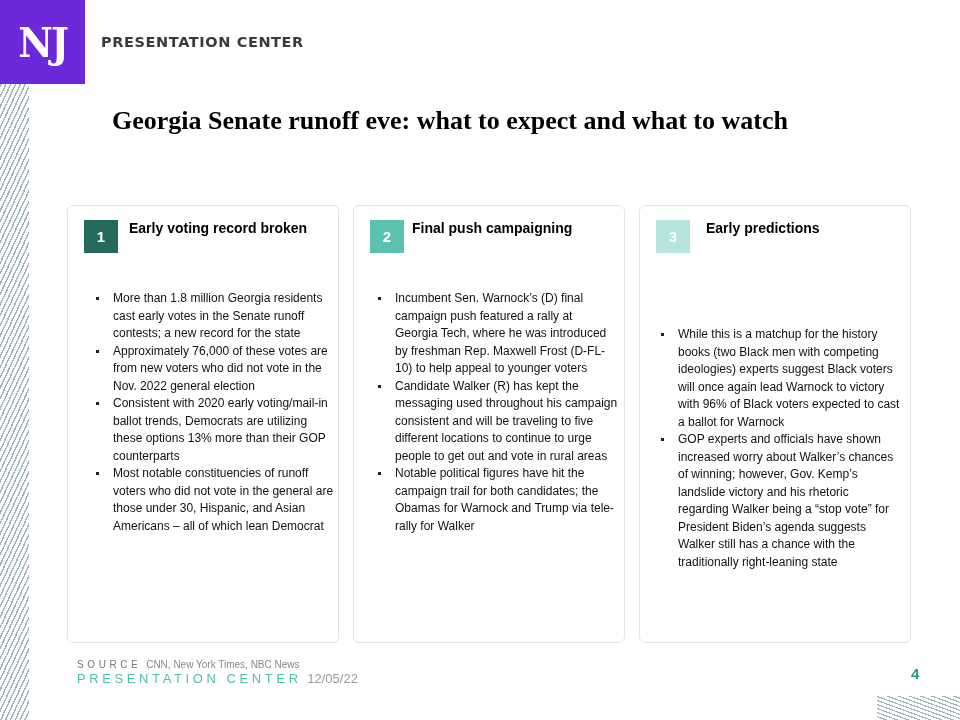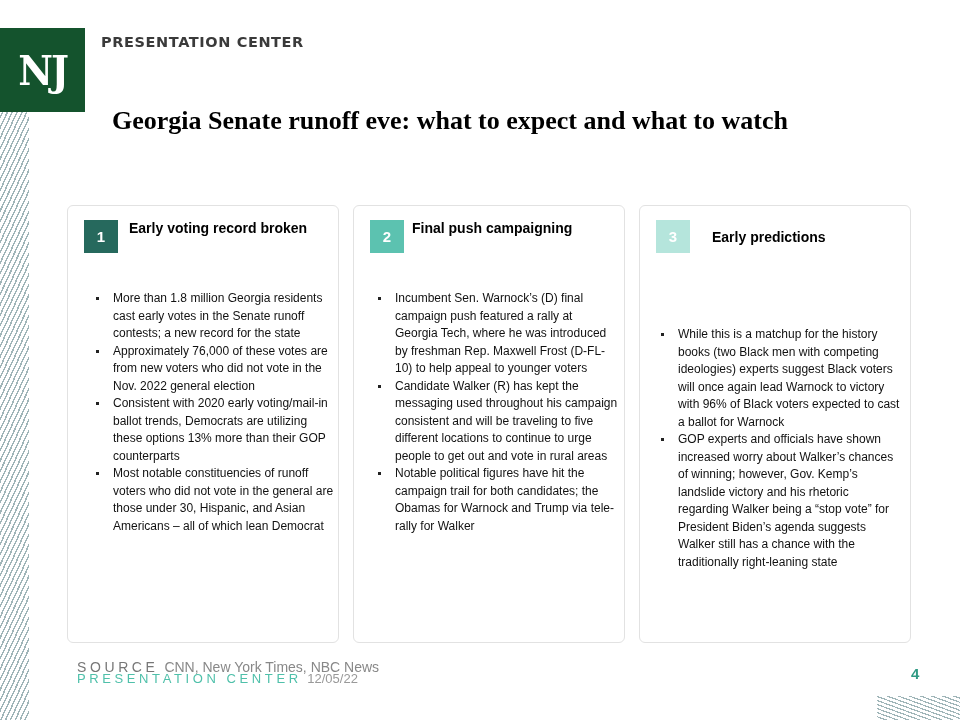--- a/index.html
+++ b/index.html
@@ -10,22 +10,22 @@
     position: absolute; left: 0; top: 84px; width: 29px; height: 636px;
     background: repeating-linear-gradient(-65deg, #ffffff 0px, #ffffff 3px, #9fb5b8 3px, #9fb5b8 4.4px);
   }
   .hatch-br {
     position: absolute; left: 877px; top: 696px; width: 83px; height: 24px;
     background: repeating-linear-gradient(20deg, #ffffff 0px, #ffffff 2.6px, #9fb5b8 2.6px, #9fb5b8 3.8px);
   }
 
   .logo-box {
     position: absolute; left: 0; top: 0; width: 85px; height: 84px;
-    background: #14532d;
-    display: flex; align-items: center; justify-content: center; margin-top: 28px;
+    background: #6d28d9;
+    display: flex; align-items: center; justify-content: center;
   }
   .logo-text {
     font-family: "DejaVu Serif", serif; font-weight: bold; color: #ffffff;
     font-size: 38px; letter-spacing: -2px; transform: scaleY(1.1);
   }
   .brand {
     position: absolute; left: 101px; top: 34px;
     font-family: "DejaVu Sans", sans-serif; font-weight: bold;
     font-size: 14.5px; letter-spacing: 0.6px; color: #3a3a3a;
   }
@@ -47,38 +47,38 @@
   .num-badge {
     position: absolute; left: 16px; top: 14px; width: 34px; height: 33px;
     display: flex; align-items: center; justify-content: center;
     color: #fff; font-weight: bold; font-size: 15px;
   }
   .card-heading {
     position: absolute; left: 61px; top: 8px; width: 200px;
     font-weight: bold; font-size: 14px; line-height: 29px; color: #000;
   }
   .card-2 .card-heading { left: 58px; }
-  .card-3 .card-heading { left: 72px; margin-top: 9px; }
+  .card-3 .card-heading { left: 66px; }
 
   .bullets {
     position: absolute; left: 28px; top: 84px; width: 240px; list-style: none;
   }
   .card-2 .bullets { left: 24px; }
   .card-3 .bullets { left: 21px; margin-top: 36px; }
   .bullets li {
     position: relative; padding-left: 17px;
     font-size: 12px; line-height: 17.5px; color: #111;
   }
   .bullets li::before {
     content: ""; position: absolute; left: 0; top: 7px;
     width: 3px; height: 3px; background: #222;
   }
 
   .footer-source {
-    position: absolute; left: 77px; top: 659px; font-size: 14px; color: #888;
+    position: absolute; left: 77px; top: 659px; font-size: 10px; color: #888;
   }
   .footer-label { letter-spacing: 3.6px; margin-right: 2px; color: #777; }
   .footer-pc {
     position: absolute; left: 77px; top: 671px; font-size: 13px; color: #999;
   }
   .footer-pc .footer-label { color: #4fc0aa; }
   .page-num {
     position: absolute; left: 911px; top: 665px;
     font-weight: bold; font-size: 15px; color: #2f9a83;
   }

